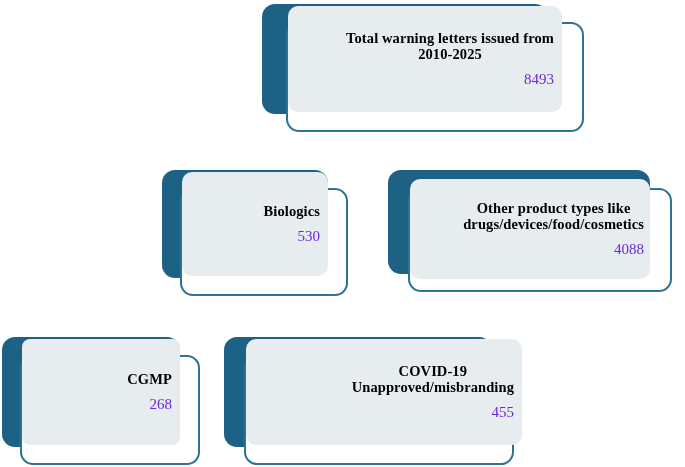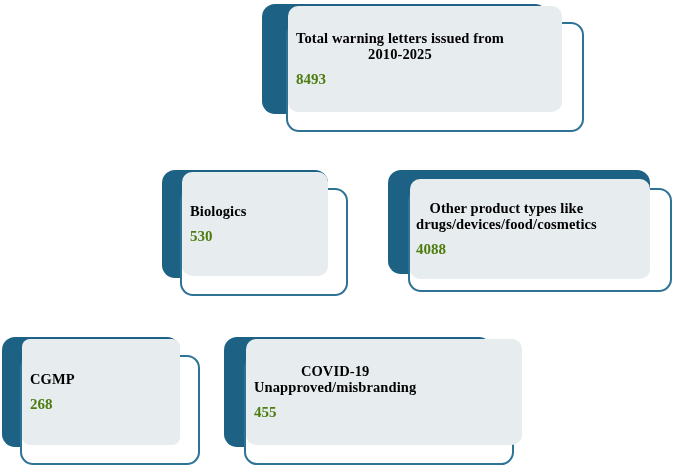--- a/index.html
+++ b/index.html
@@ -39,34 +39,34 @@
     box-sizing: border-box;
   }
   
   .node .fill {
     position: absolute;
     border-radius: 10px;
     background: var(--panel);
     box-sizing: border-box;
     display: flex;
     flex-direction: column;
-    align-items: flex-start;
+    align-items: flex-end;
     justify-content: center;
     text-align: center;
   }
   .node .label {
     font-weight: bold;
     color: #000000;
     line-height: 1.12;
     letter-spacing: 0.1px;
     white-space: pre-line;
   }
   .node .value {
-    font-weight: bold;
-    color: #4d7c0f;
+    font-weight: normal;
+    color: #6d28d9;
     line-height: 1.12;
     margin-top: 0.55em;
   }
 
   
   .conn {
     position: absolute;
     background: var(--line);
   }
   .conn.v { width: 3px; }

